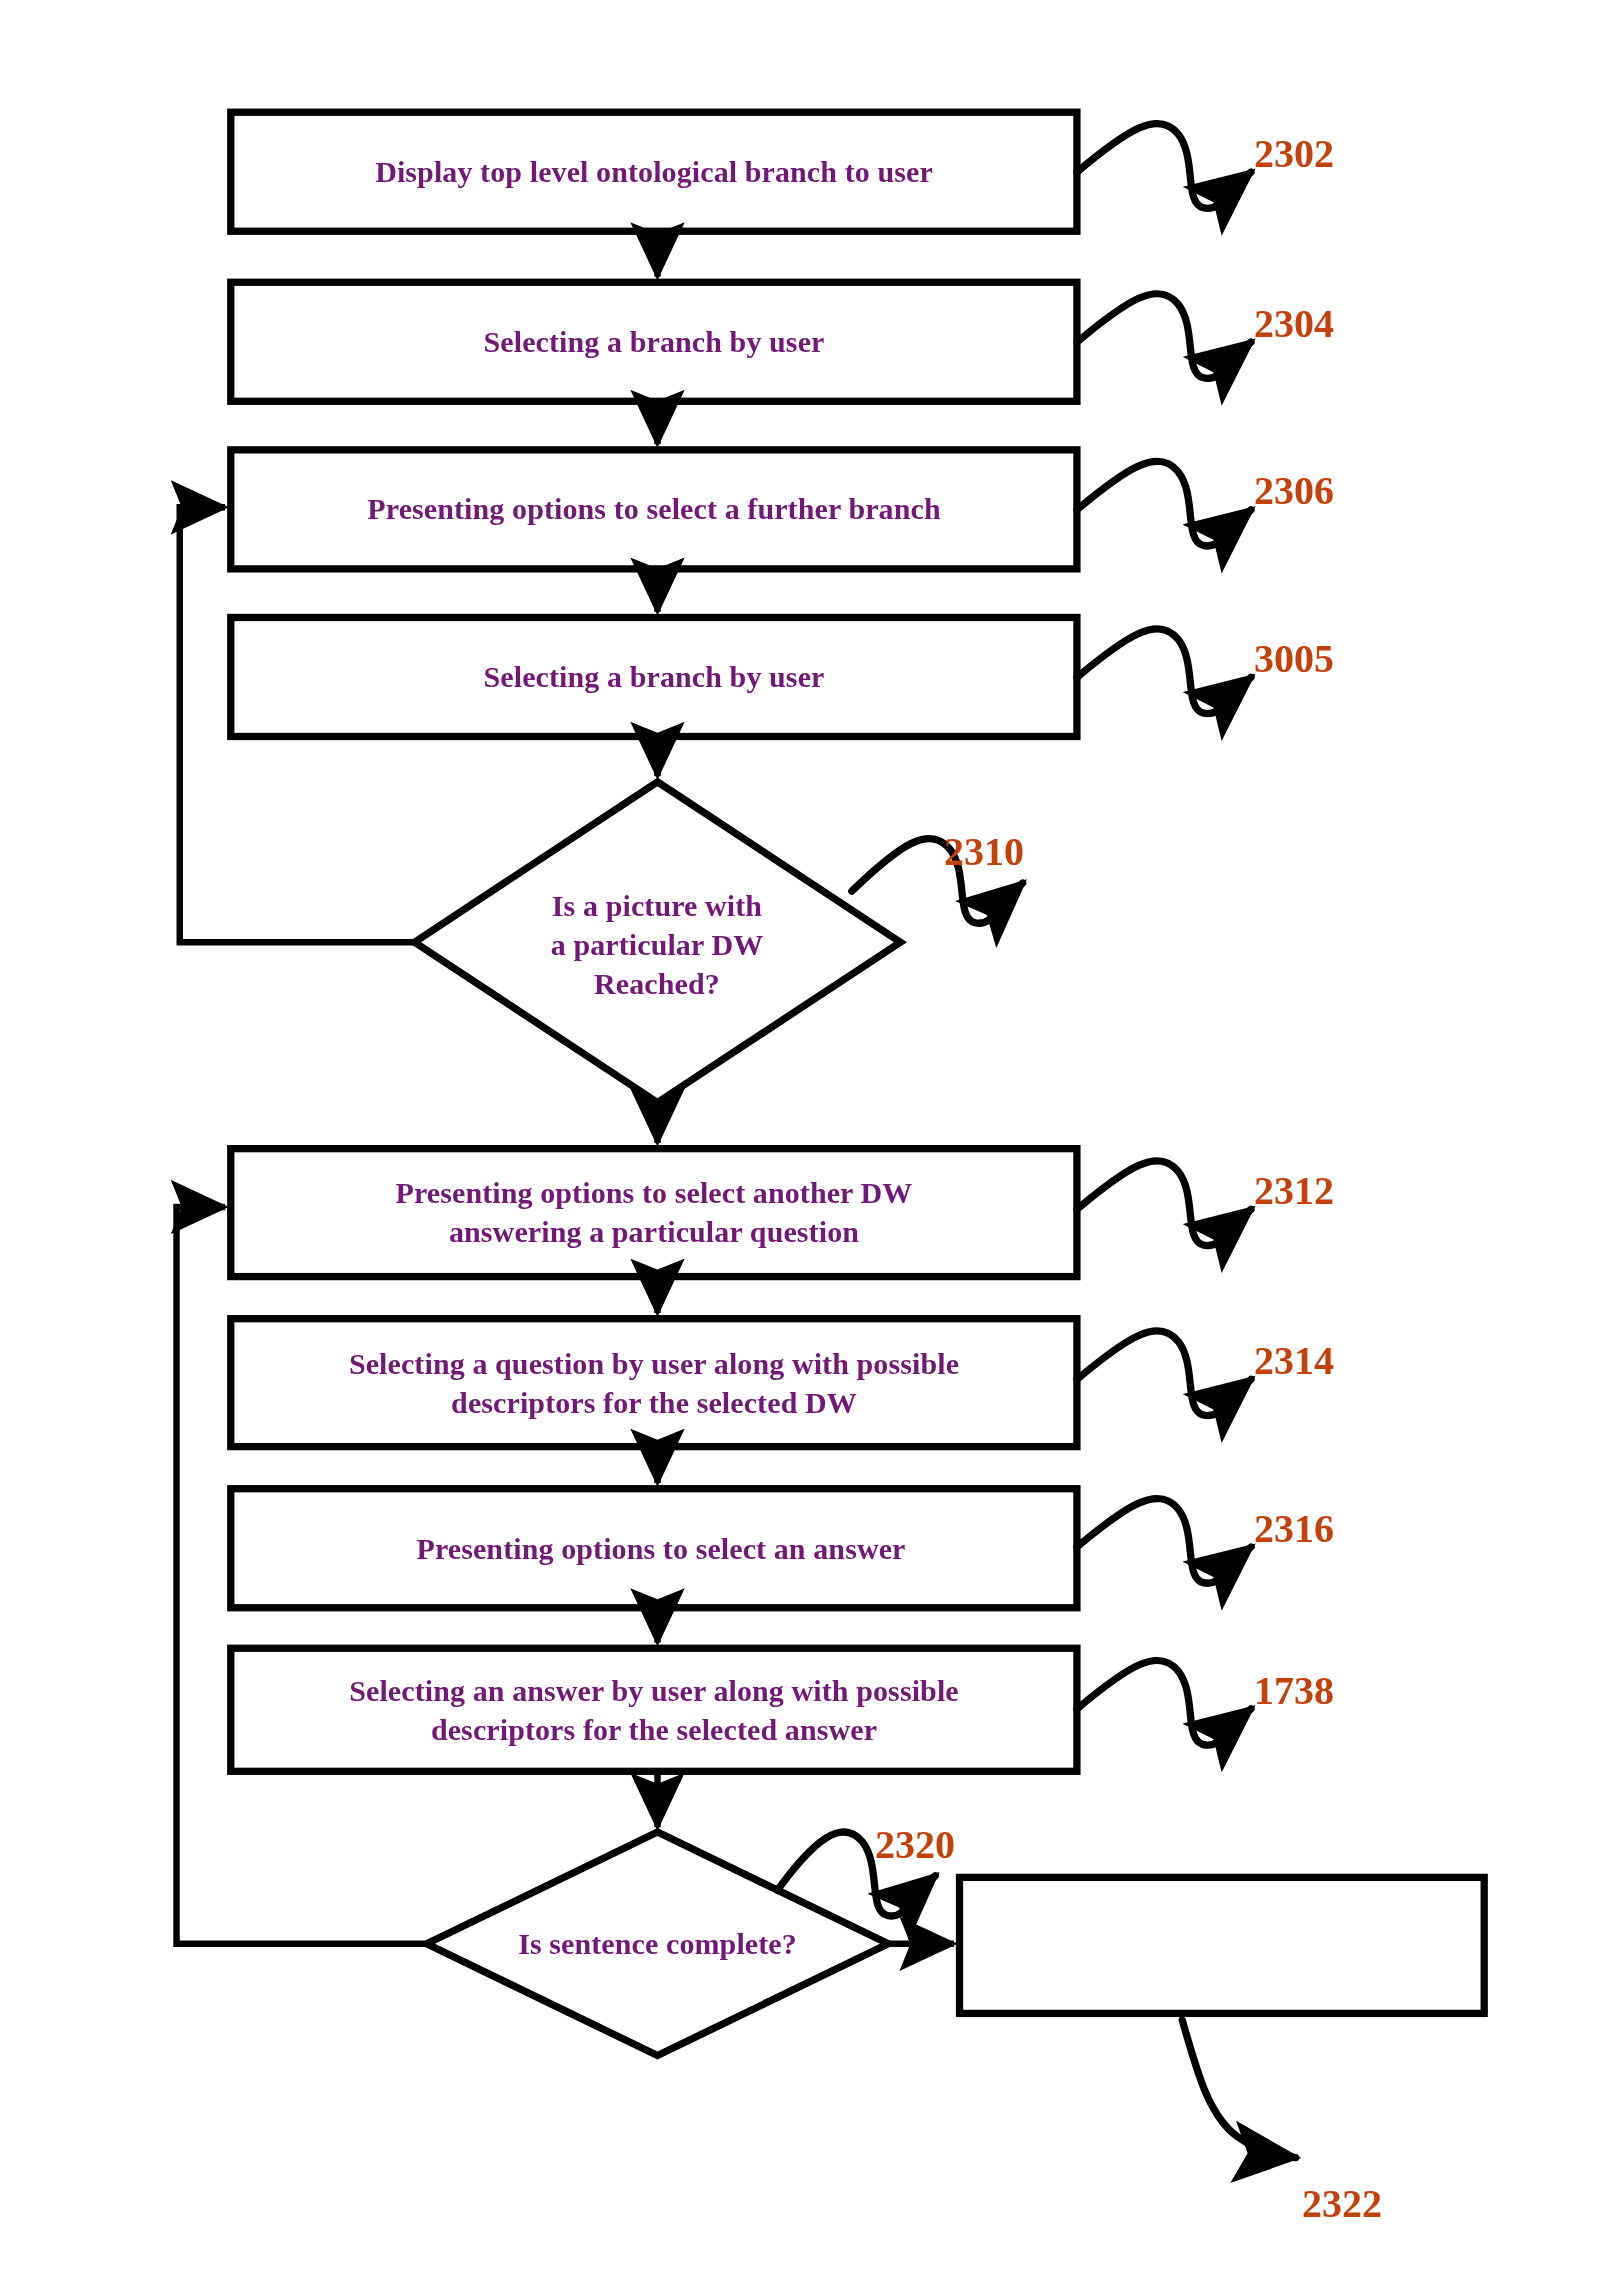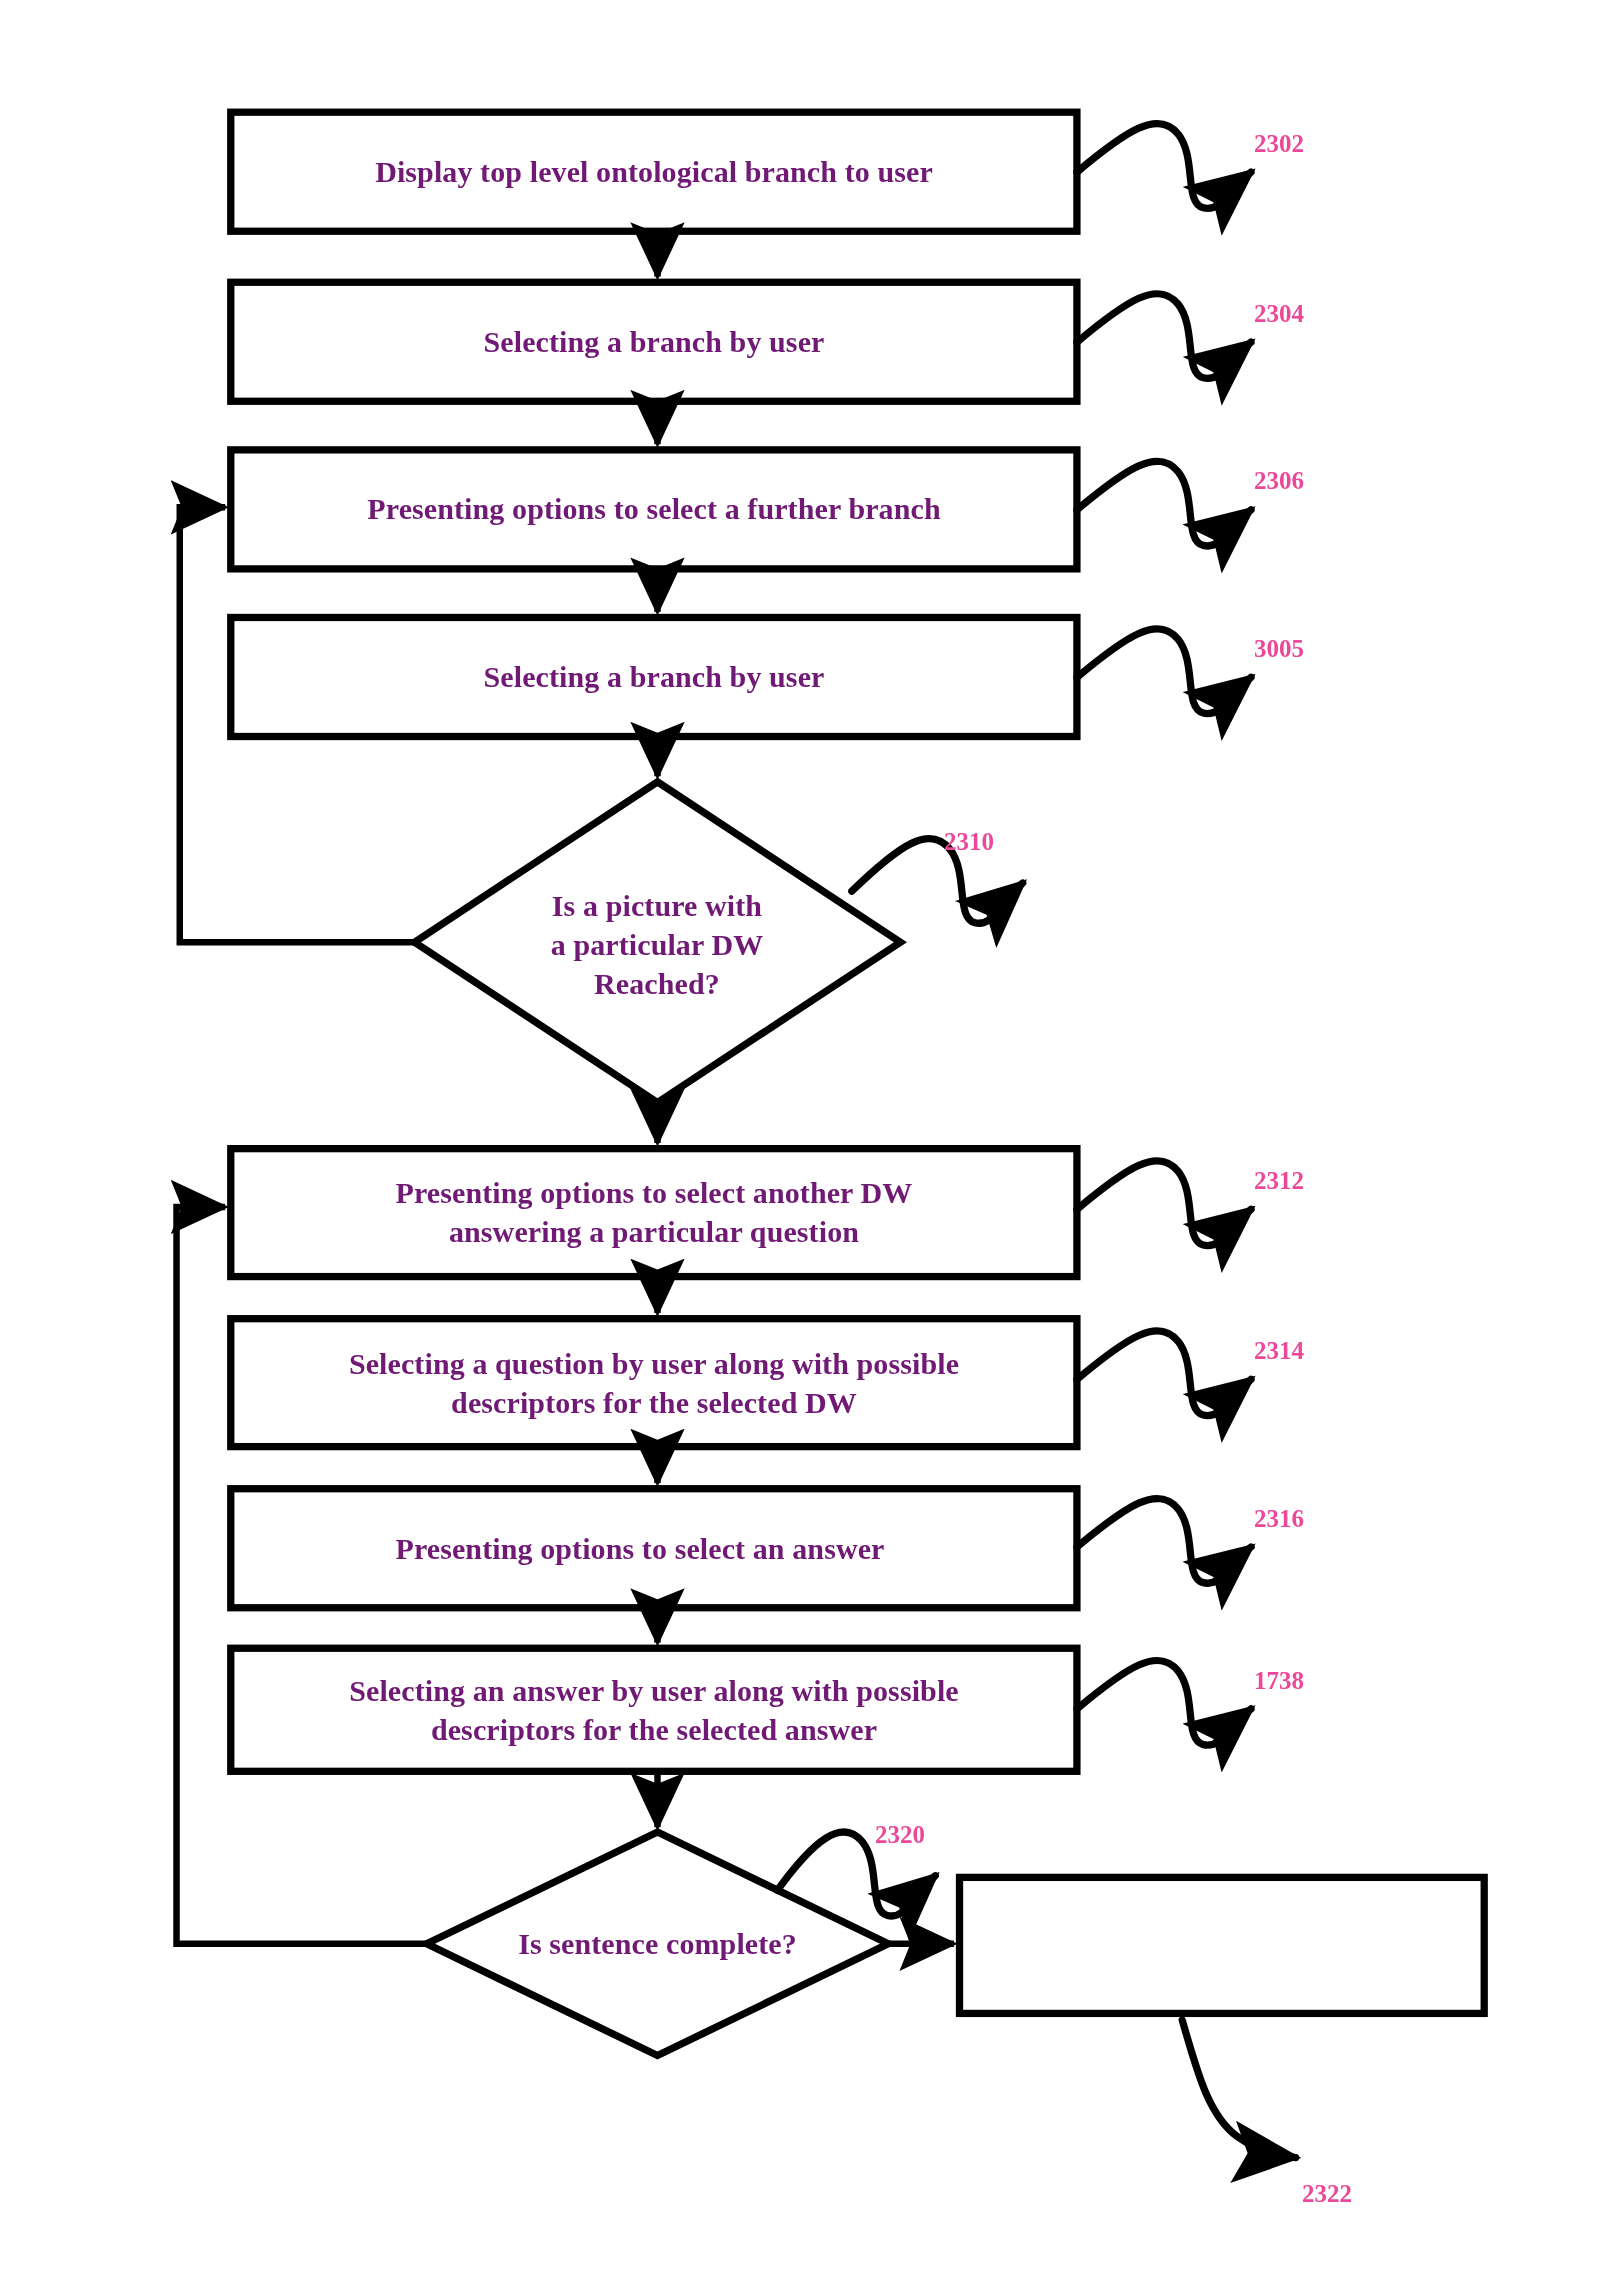--- a/index.html
+++ b/index.html
@@ -42,22 +42,22 @@
   .box-text {
     font-size: 30px;
   }
   .diamond-text {
     font-size: 30px;
   }
   .ref-label {
     position: absolute;
     font-family: "Liberation Serif", "DejaVu Serif", serif;
     font-weight: bold;
-    font-size: 25px;
-    color: #ec4899;
+    font-size: 40px;
+    color: #c2410c;
     white-space: nowrap;
   }
 </style>
 </head>
 <body>
 
 <div id="canvas">
 
   <svg id="figure-svg" viewBox="0 0 1997 2806" xmlns="http://www.w3.org/2000/svg">
     <defs>
@@ -136,21 +136,21 @@
   <div class="node-text diamond-text" style="left:479px; top:859px; width:356px; height:170px;">Is a picture with
 a particular DW
 Reached?</div>
 
   <div class="node-text box-text" style="left:239px; top:1148px; width:830px; height:128px;">Presenting options to select another DW
 answering a particular question</div>
 
   <div class="node-text box-text" style="left:239px; top:1319px; width:830px; height:128px;">Selecting a question by user along with possible
 descriptors for the selected DW</div>
 
-  <div class="node-text box-text" style="left:225px; top:1489px; width:830px; height:119px;">Presenting options to select an answer</div>
+  <div class="node-text box-text" style="left:246px; top:1489px; width:830px; height:119px;">Presenting options to select an answer</div>
 
   <div class="node-text box-text" style="left:239px; top:1648px; width:830px; height:123px;">Selecting an answer by user along with possible
 descriptors for the selected answer</div>
 
   <div class="node-text diamond-text" style="left:463px; top:1911px; width:389px; height:65px;">Is sentence complete?</div>
 
 
   <div class="ref-label" style="left:1254px; top:130px;">2302</div>
 
   <div class="ref-label" style="left:1254px; top:300px;">2304</div>

